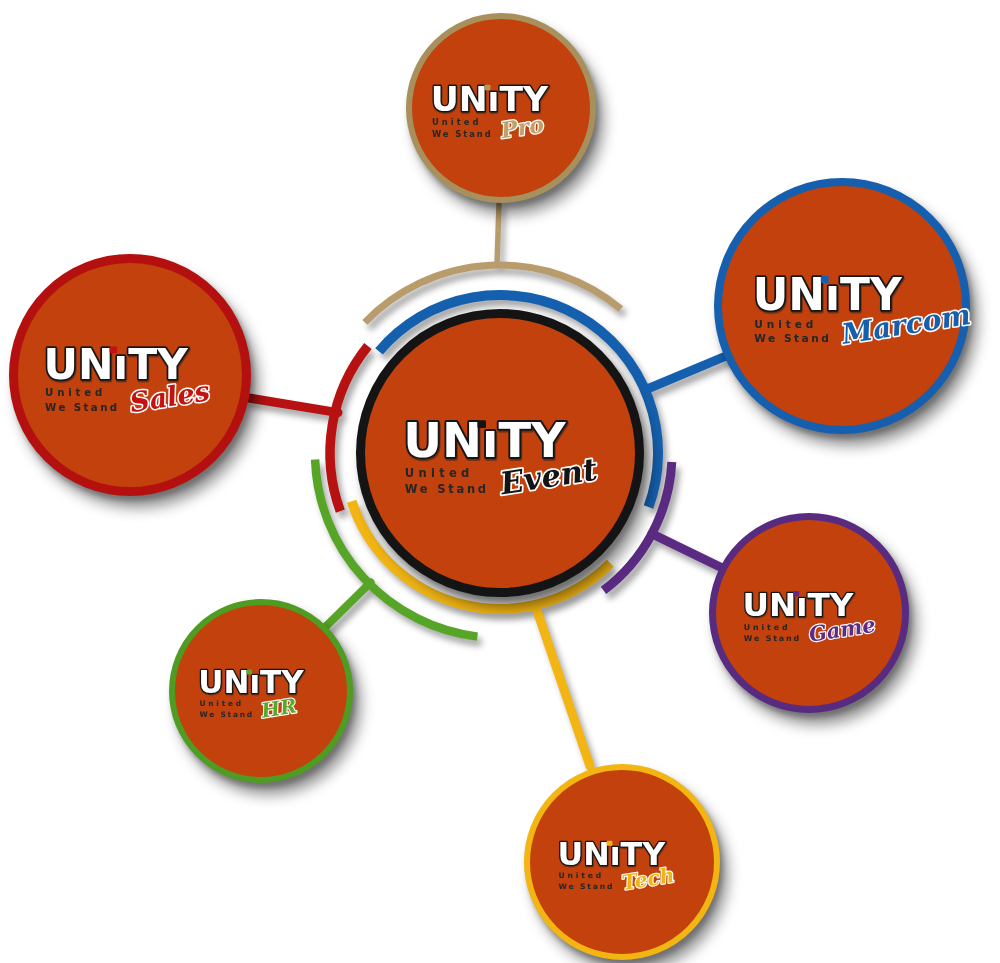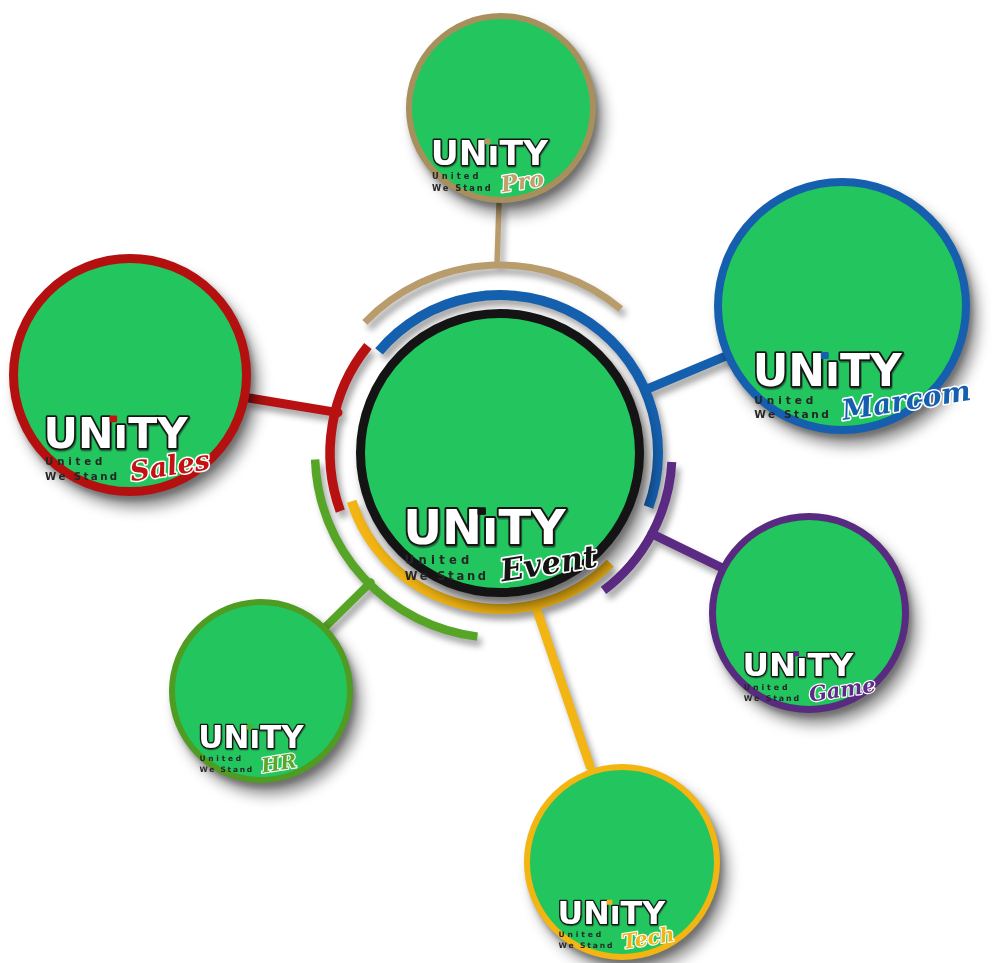--- a/index.html
+++ b/index.html
@@ -18,22 +18,22 @@
   .arc-sales  {stroke:#b81111;stroke-width:9.5;}
   .line-sales {stroke:#b81111;stroke-width:9;stroke-linecap:round;}
   .arc-hr     {stroke:#57a527;stroke-width:8.5;}
   .line-hr    {stroke:#57a527;stroke-width:8;stroke-linecap:round;}
   .arc-tech   {stroke:#f2b513;stroke-width:10;}
   .line-tech  {stroke:#f2b513;stroke-width:9;stroke-linecap:round;}
   .arc-game   {stroke:#5b2a82;stroke-width:9;}
   .line-game  {stroke:#5b2a82;stroke-width:9;stroke-linecap:round;}
 
   
-  .node{position:absolute;border-radius:50%;background:#22c55e;box-sizing:border-box;
-        display:flex;align-items:flex-end;justify-content:center;z-index:2;
+  .node{position:absolute;border-radius:50%;background:#c2410c;box-sizing:border-box;
+        display:flex;align-items:center;justify-content:center;z-index:2;
         box-shadow:8px 12px 14px rgba(0,0,0,.42),3px 5px 5px rgba(0,0,0,.25);}
   .node-event {left:356px;top:309px;width:288px;height:288px;border:9px solid #141414;}
   .node-pro   {left:406px;top:13px; width:190px;height:190px;border:6px solid #a8905c;}
   .node-marcom{left:714px;top:178px;width:256px;height:256px;border:8px solid #155fae;}
   .node-sales {left:9px;  top:254px;width:242px;height:242px;border:9px solid #b51010;}
   .node-hr    {left:169px;top:599px;width:184px;height:184px;border:6px solid #4f9c22;}
   .node-tech  {left:524px;top:764px;width:196px;height:196px;border:6px solid #f2b511;}
   .node-game  {left:709px;top:513px;width:200px;height:200px;border:7px solid #582a80;}
 
   

